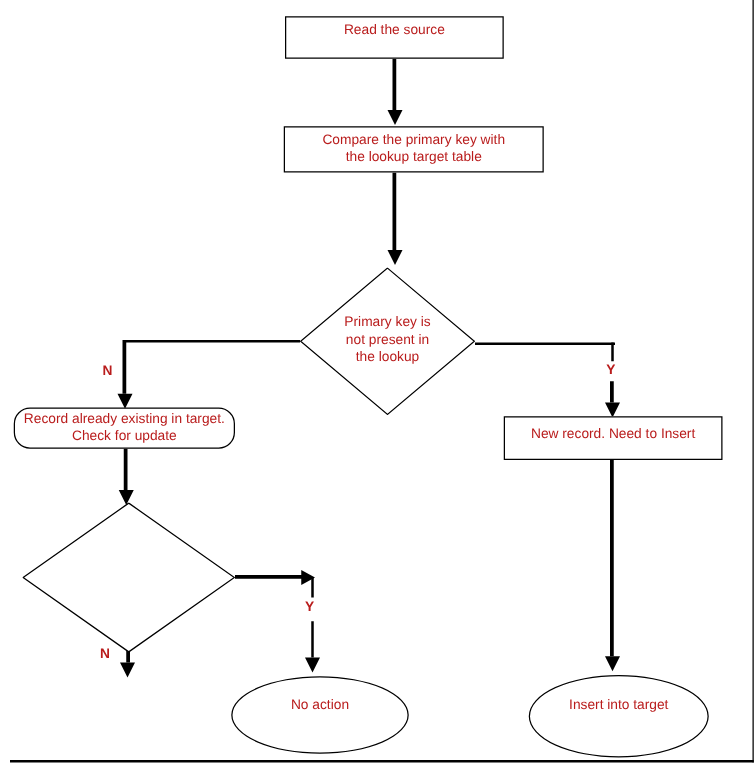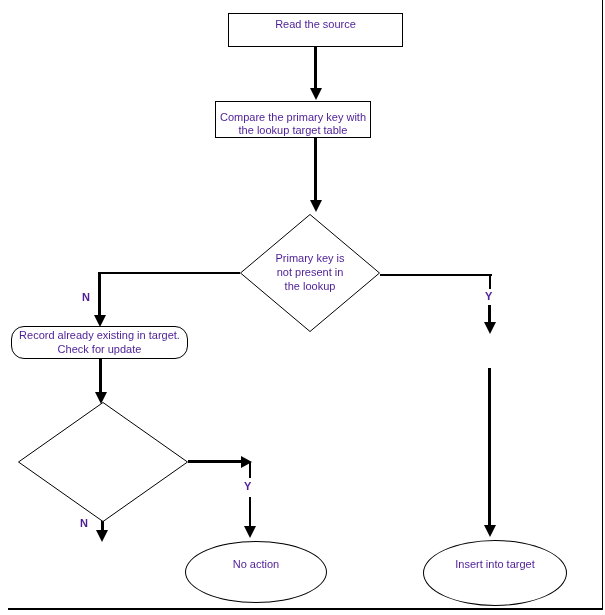--- a/index.html
+++ b/index.html
@@ -1,18 +1,18 @@
 <!DOCTYPE html>
 <html><head>
 <meta charset="utf-8">
 <style>
   html,body{margin:0;padding:0;background:#ffffff;}
   #canvas{
     position:relative;width:605px;height:615px;background:#ffffff;overflow:hidden;
-    font-family:"Liberation Sans",sans-serif;color:#4c1d95;
+    font-family:"Liberation Sans",sans-serif;color:#b91c1c;
   }
   .node-rect{
     position:absolute;border:1px solid #000;background:#fff;
     display:flex;align-items:center;justify-content:center;text-align:center;
     font-size:11px;line-height:1.2;box-sizing:border-box;
   }
   .node-ellipse{
     position:absolute;border:1px solid #000;border-radius:50%;background:#fff;
     display:flex;align-items:center;justify-content:center;text-align:center;
     font-size:11px;line-height:1.2;box-sizing:border-box;
@@ -66,28 +66,31 @@
   <div class="line" style="left:249px;top:497px;width:2px;height:29px;"></div>
   <div class="ah-down" style="left:244px;top:526px;"></div>
 
   <div class="line" style="left:101px;top:508px;width:3px;height:22px;"></div>
   <div class="ah-down" style="left:96px;top:530px;"></div>
 
   <div class="node-rect" style="left:228px;top:13px;width:175px;height:34px;padding-bottom:10px;">
     <span>Read the source</span>
   </div>
 
-  <div class="node-rect" style="left:215px;top:101px;width:156px;height:37px;align-items:flex-end;">
+  <div class="node-rect" style="left:227px;top:101px;width:208px;height:37px;">
     <span style="width:160px;">Compare the primary key with the lookup target table</span>
   </div>
 
   <div class="node-rect" style="left:11px;top:326px;width:177px;height:33px;border-radius:13px;">
     <span style="width:170px;">Record already existing in target. Check for update</span>
   </div>
 
+  <div class="node-rect" style="left:403px;top:333px;width:175px;height:35px;padding-bottom:6px;">
+    <span>New record. Need to Insert</span>
+  </div>
 
   <svg class="diamond-svg" style="left:240px;top:214px;" width="140" height="118" viewBox="0 0 140 118">
     <polygon points="70,0.5 139.5,59 70,117.5 0.5,59" fill="#ffffff" stroke="#000000" stroke-width="1"></polygon>
   </svg>
   <div class="diamond-text" style="left:268px;top:214px;width:84px;height:118px;">
     <span>Primary key is not present in the lookup</span>
   </div>
 
   <svg class="diamond-svg" style="left:18px;top:402px;" width="170" height="120" viewBox="0 0 170 120">
     <polygon points="85,0.5 169.5,60 85,119.5 0.5,60" fill="#ffffff" stroke="#000000" stroke-width="1"></polygon>

